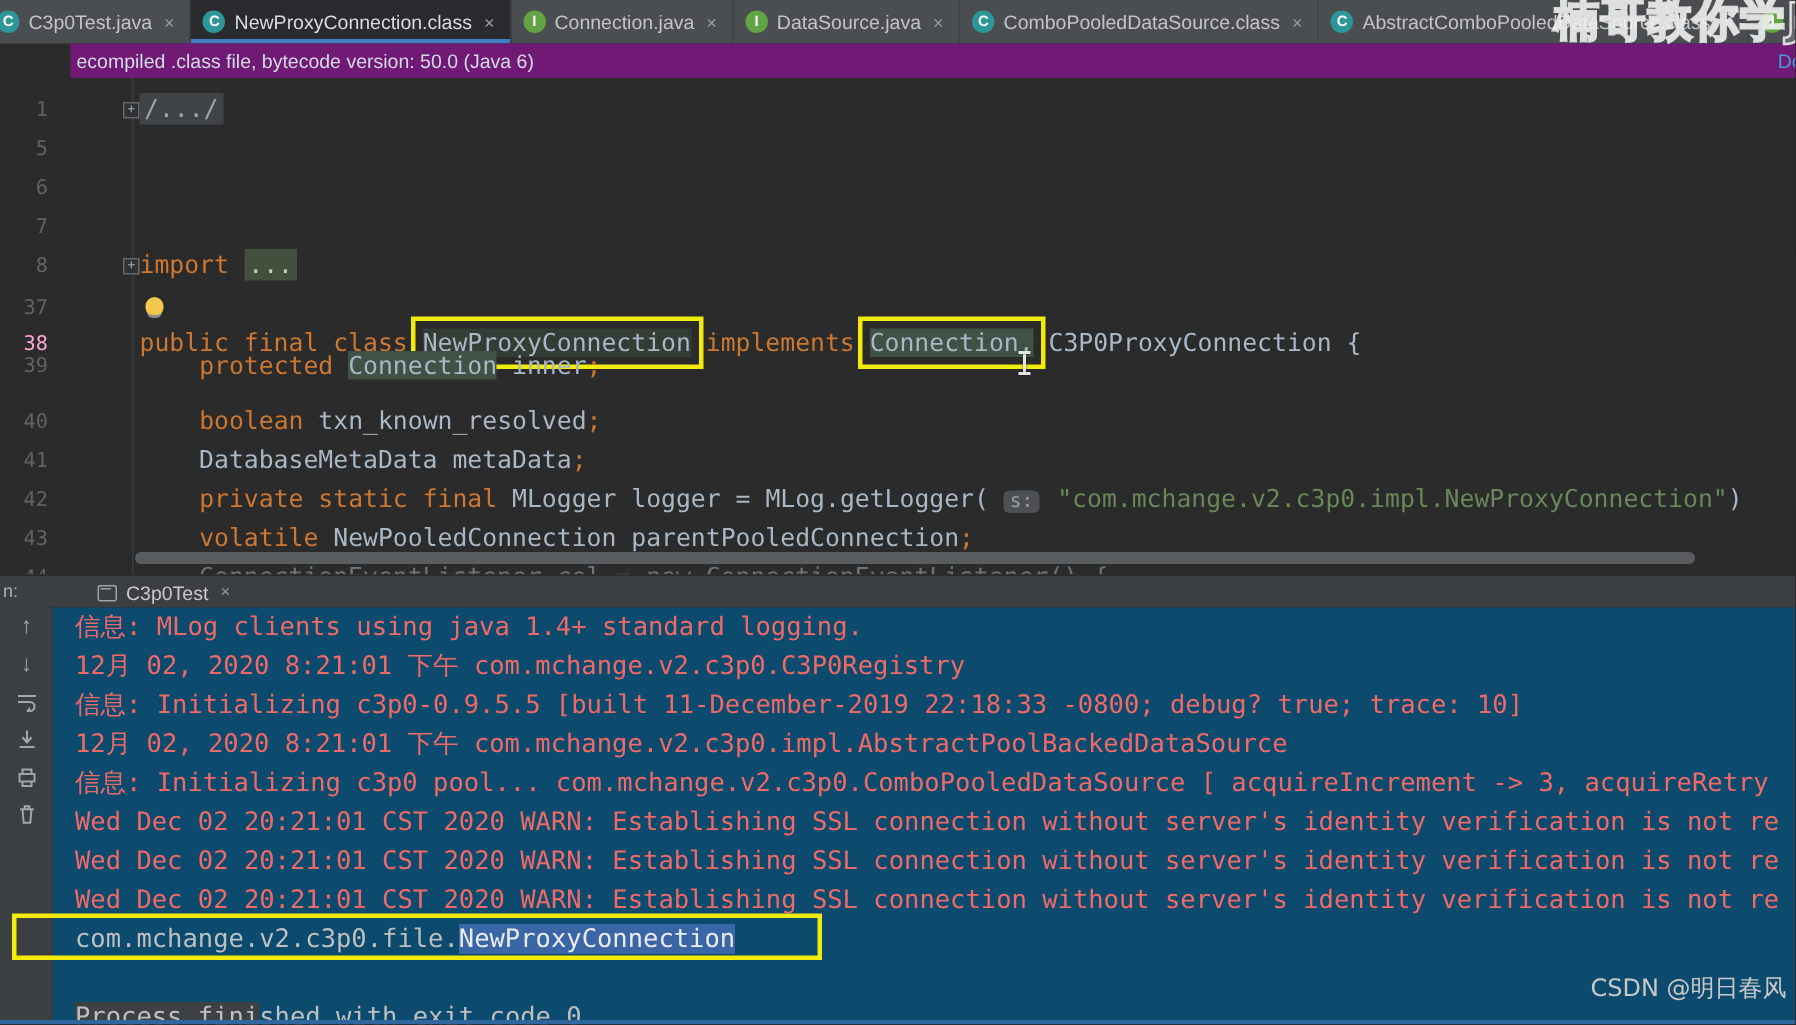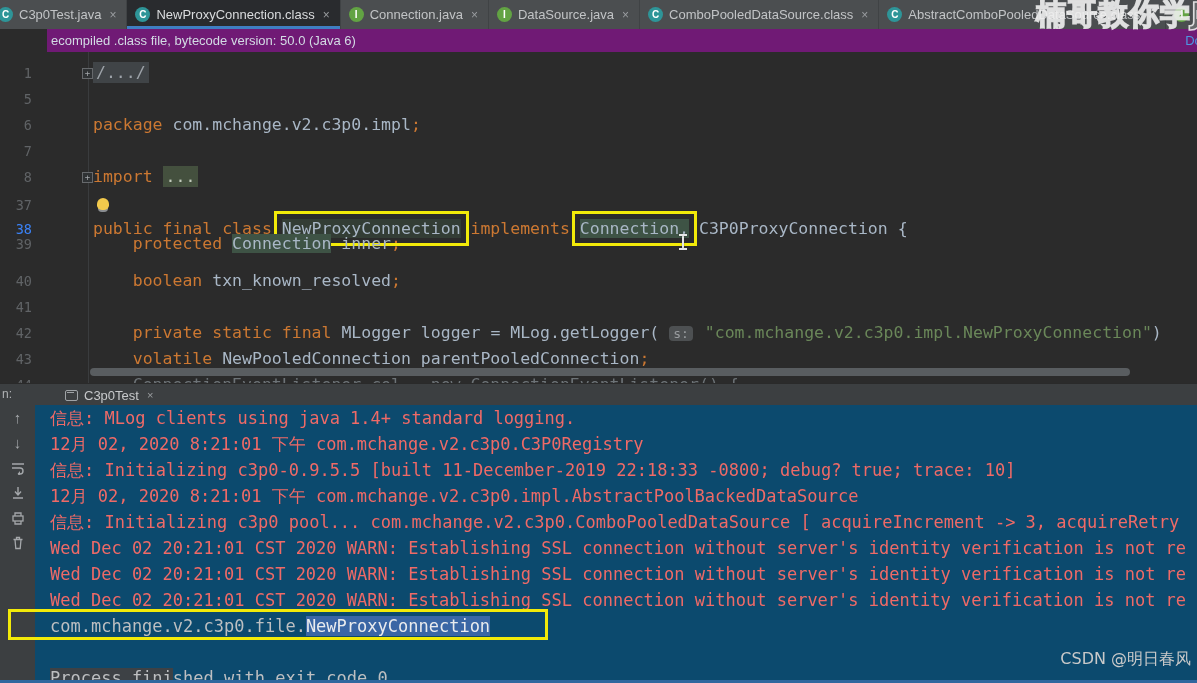--- a/index.html
+++ b/index.html
@@ -25,21 +25,21 @@
     background:#701a75; color:#d3dbe4; font-size:13px; line-height:23px; padding-left:4px;margin-left:47px; }
   .banner .dl { position:absolute; right:0; top:0; color:#4d96e0; padding-right:1px; cursor:pointer; }
   
   .editor { position:absolute; left:0; top:52px; width:100%; height:331px;
     background:#2b2b2b; overflow:hidden; }
   .gutline { position:absolute; left:88px; top:0; bottom:0; width:1px; background:#3a3c3e; }
   .erow { position:absolute; left:0; width:100%; height:26px;
     font:16.5px/26px "DejaVu Sans Mono", monospace; }
   .lnum { position:absolute; left:0; top:0; width:32px; text-align:right;
     color:#606366; font-size:13.5px; line-height:26px; }
-  .lnum.bright { color:#3b82f6; }
+  .lnum.bright { color:#f9a8d4; }
   .foldbox { position:absolute; left:82px; top:8px; width:11px; height:11px;
     border:1px solid #66696c; background:#2f3234; color:#a3a7ab;
     font:9px/9px "DejaVu Sans Mono",monospace; text-align:center; }
   .bulb { position:absolute; left:97px; top:6px; width:12px; height:12px;
     background:#f2c94c; border-radius:50% 50% 40% 40%; box-shadow:0 3px 0 -1px #8a8d90; }
   .code { position:absolute; left:93px; top:0; white-space:pre; }
   .kw { color:#cc7832; } .id { color:#a9b7c6; } .str { color:#6a8759; }
   .dim { color:#6d7377; }
   .fold1 { background:#404447; color:#9da3a9; padding:1px 3px; }
   .fold2 { background:#44503e; color:#c3cbbd; padding:1px 3px; }
@@ -141,21 +141,20 @@
           <span class="lnum">1</span>
           <span class="foldbox">+</span>
           <span class="code"><span class="fold1">/.../</span></span>
         </div>
         <div class="erow" style="top: 34px;">
           <span class="lnum">5</span>
           <span class="code"></span>
         </div>
         <div class="erow" style="top: 60px;">
           <span class="lnum">6</span>
-          <span class="code"><span class="kw">package </span><span class="id">com.mchange.v2.c3p0.impl</span><span class="kw">;</span></span>
         </div>
         <div class="erow" style="top: 86px;">
           <span class="lnum">7</span>
           <span class="code"></span>
         </div>
         <div class="erow" style="top: 112px;">
           <span class="lnum">8</span>
           <span class="foldbox">+</span>
           <span class="code"><span class="kw">import </span><span class="fold2">...</span></span>
         </div>
@@ -171,20 +170,21 @@
         <div class="erow" style="top: 179px;">
           <span class="lnum">39</span>
           <span class="code"><span class="id">    </span><span class="kw">protected </span><span class="id uhl">Connection</span><span class="id"> inner</span><span class="kw">;</span></span>
         </div>
         <div class="erow" style="top: 216px;">
           <span class="lnum">40</span>
           <span class="code"><span class="id">    </span><span class="kw">boolean </span><span class="id">txn_known_resolved</span><span class="kw">;</span></span>
         </div>
         <div class="erow" style="top: 242px;">
           <span class="lnum">41</span>
+          <span class="code"><span class="id">    DatabaseMetaData metaData</span><span class="kw">;</span></span>
         </div>
         <div class="erow" style="top: 268px;">
           <span class="lnum">42</span>
           <span class="code"><span class="id">    </span><span class="kw">private static final </span><span class="id">MLogger logger = MLog.getLogger( </span><span class="hint">s:</span><span class="str"> "com.mchange.v2.c3p0.impl.NewProxyConnection"</span><span class="id">)</span></span>
         </div>
         <div class="erow" style="top: 294px;">
           <span class="lnum">43</span>
           <span class="code"><span class="id">    </span><span class="kw">volatile </span><span class="id">NewPooledConnection parentPooledConnection</span><span class="kw">;</span></span>
         </div>
         <div class="erow" style="top: 320px;">

